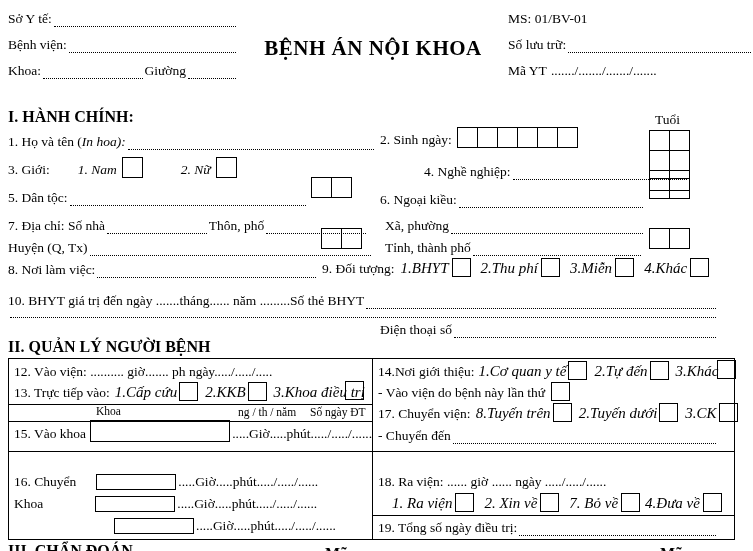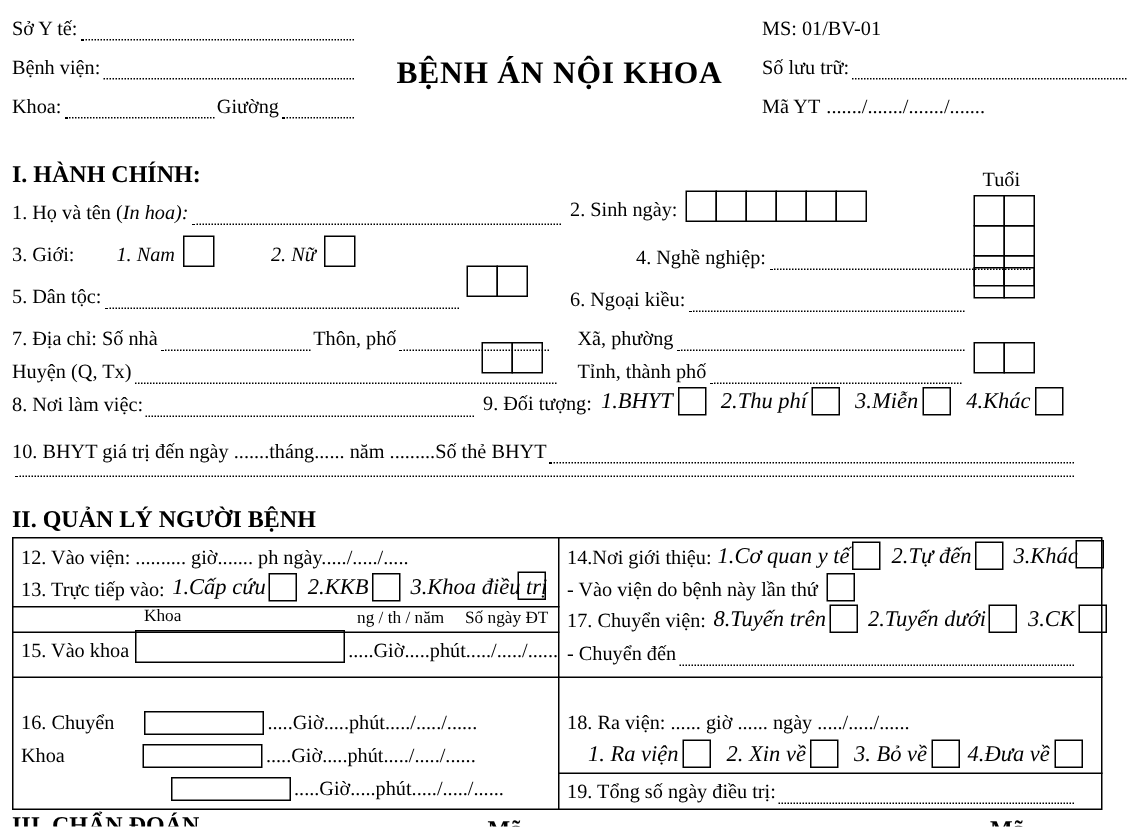--- a/index.html
+++ b/index.html
@@ -189,20 +189,24 @@
 
   <div class="line" style="left:8px;top:281px;width:710px;margin-top:10px;">
     <span>10. BHYT giá trị đến ngày .......tháng...... năm .........Số thẻ BHYT</span>
     <span class="dots"></span>
   </div>
 
   <div class="line" style="left:8px;top:300px;width:710px;">
     <span class="dots"></span>
   </div>
 
+  <div class="line" style="left:380px;top:320px;width:338px;">
+    <span>Điện thoại số</span>
+    <span class="dots"></span>
+  </div>
 
   <div class="sec" style="left:8px;top:338px;">II. QUẢN LÝ NGƯỜI BỆNH</div>
 
   <div class="frame" style="left:8px;top:358px;width:727px;height:182px;"></div>
 
   <div class="vline" style="left:372px;top:358px;height:182px;"></div>
 
   <div class="line" style="left:14px;top:362px;">
     <span>12. Vào viện: .......... giờ....... ph  ngày...../...../.....</span>
   </div>
@@ -281,21 +285,21 @@
   <div class="hlinefull" style="left:372px;top:451px;width:363px;"></div>
 
   <div class="line" style="left:378px;top:472px;">
     <span>18. Ra viện: ...... giờ ...... ngày ...../...../......</span>
   </div>
   <div class="line" style="left:392px;top:494px;">
     <span class="it small">1. Ra viện</span>
     <span class="box sm" style="margin-left:3px"></span>
     <span class="it small" style="margin-left:10px">2. Xin về</span>
     <span class="box sm" style="margin-left:3px"></span>
-    <span class="it small" style="margin-left:10px">3. Bỏ về</span>
+    <span class="it small" style="margin-left:10px">7. Bỏ về</span>
     <span class="box sm" style="margin-left:3px"></span>
     <span class="it small" style="margin-left:5px">4.Đưa về</span>
     <span class="box sm" style="margin-left:3px"></span>
   </div>
   <div class="hlinefull" style="left:372px;top:515px;width:363px;"></div>
 
   <div class="line" style="left:378px;top:518px;width:340px;">
     <span>19. Tổng số ngày điều trị:</span>
     <span class="dots"></span>
   </div>

